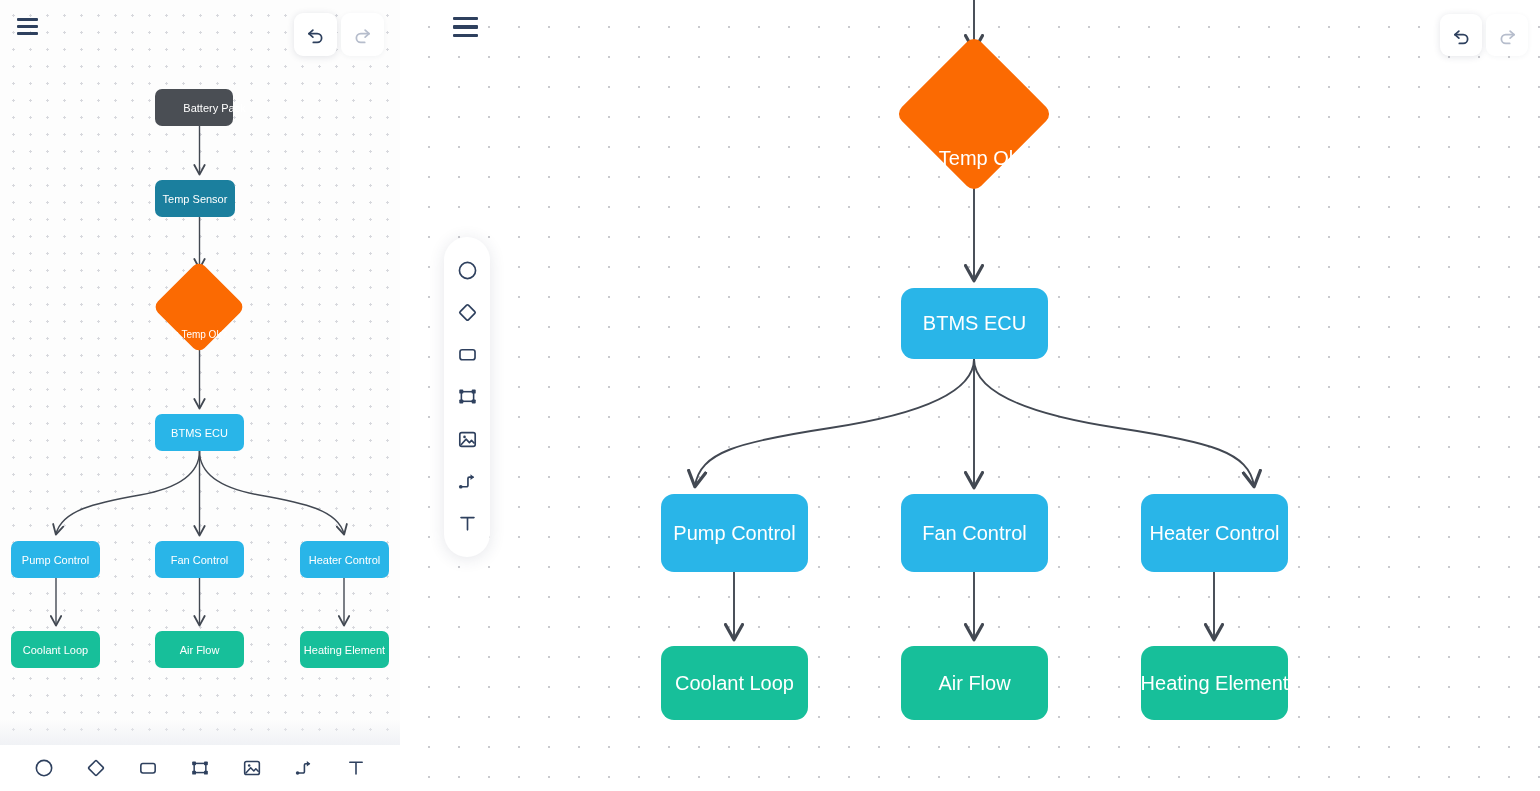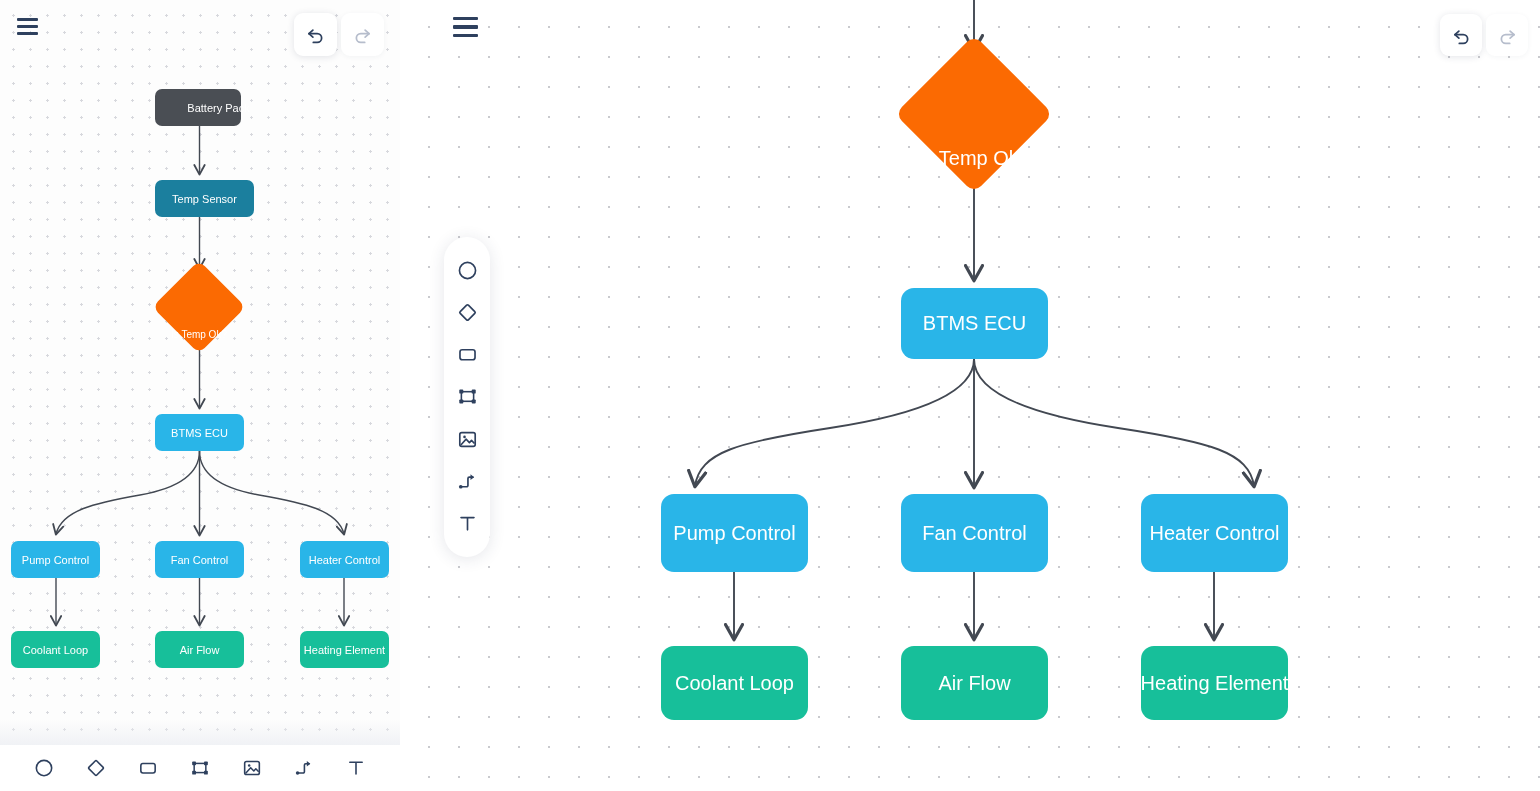--- a/index.html
+++ b/index.html
@@ -125,24 +125,24 @@
       <path d="M199.5,217 L199.5,268" stroke="#424852" stroke-width="1.4" fill="none" marker-end="url(#ar-s)"></path>
       <path d="M199.5,340 L199.5,408" stroke="#424852" stroke-width="1.4" fill="none" marker-end="url(#ar-s)"></path>
       <path d="M199.5,451 L199.5,535" stroke="#424852" stroke-width="1.4" fill="none" marker-end="url(#ar-s)"></path>
       <path d="M199.5,451 C199.5,470 185,487 140,495 C95,503 62,510 56,534" stroke="#424852" stroke-width="1.4" fill="none" marker-end="url(#ar-s)"></path>
       <path d="M199.5,451 C199.5,470 214,487 259,495 C304,503 338,510 344,534" stroke="#424852" stroke-width="1.4" fill="none" marker-end="url(#ar-s)"></path>
       <path d="M56,578 L56,625" stroke="#424852" stroke-width="1.4" fill="none" marker-end="url(#ar-s)"></path>
       <path d="M199.5,578 L199.5,625" stroke="#424852" stroke-width="1.4" fill="none" marker-end="url(#ar-s)"></path>
       <path d="M344,578 L344,625" stroke="#424852" stroke-width="1.4" fill="none" marker-end="url(#ar-s)"></path>
     </svg>
 
-    <div class="node rect" style="left:155px;top:89px;width:86px;height:37px;background:#4a4e54;padding-left:41px;">
+    <div class="node rect" style="left:155px;top:89px;width:78px;height:37px;background:#4a4e54;padding-left:41px;">
       <span>Battery Pack</span>
     </div>
-    <div class="node rect" style="left:155px;top:180px;width:99px;height:37px;background:#1b7f9e;">
+    <div class="node rect" style="left:155px;top:180px;width:80px;height:37px;background:#1b7f9e;">
       <span>Temp Sensor</span>
     </div>
     <div class="node diamond" style="left:166px;top:274px;width:66px;height:66px;font-size:10px;">
       <span class="dshape" style="background:#fb6a02;"></span>
       <span class="dlabel">Is Temp Ok?</span>
     </div>
     <div class="node rect" style="left:155px;top:414px;width:89px;height:37px;background:#29b5e8;">
       <span>BTMS ECU</span>
     </div>
     <div class="node rect" style="left:11px;top:541px;width:89px;height:37px;background:#29b5e8;">

